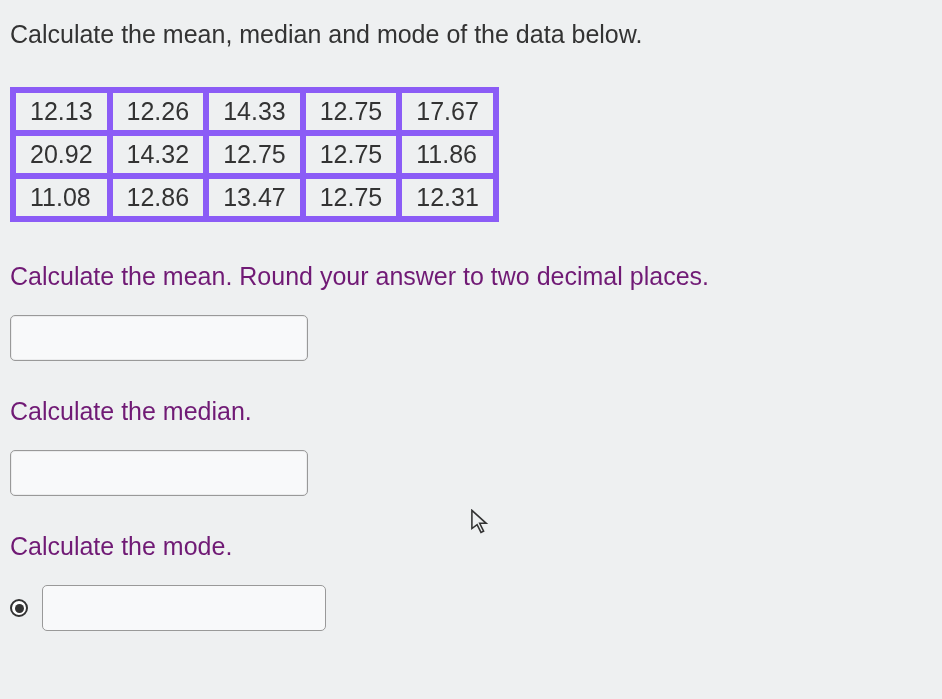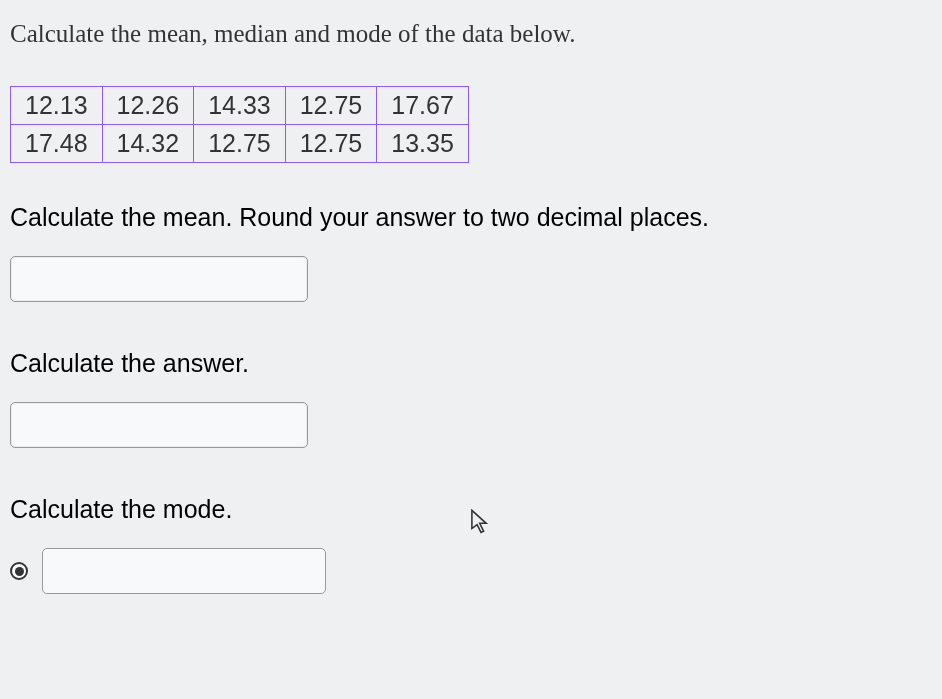--- a/index.html
+++ b/index.html
@@ -13,39 +13,37 @@
       background: #eef0f1;
       font-family: 'Segoe UI', Arial, sans-serif;
       color: #3a3a3a;
       padding: 20px 10px;
       position: relative;
     }
     .instruction {
       font-size: 25px;
       margin-bottom: 38px;
       color: #333;
-      font-family: Liberation Serif, serif;
     }
     .data-table {
       border-collapse: collapse;
       margin-bottom: 40px;
     }
     .data-table td {
-      border: 1px solid #8b5cf6;
+      border: 6px solid #8b5cf6;
       padding: 4px 14px;
       font-size: 25px;
       color: #333;
       text-align: left;
       min-width: 88px;
     }
     .prompt {
       font-size: 25px;
       margin-bottom: 24px;
-      color: #000000;
-      margin-top: 11px;
+      color: #701a75;
     }
     .answer-input {
       width: 298px;
       height: 46px;
       border: 1px solid #999;
       border-radius: 5px;
       background: #f8f9fa;
       margin-bottom: 36px;
       font-size: 20px;
       padding: 4px 10px;
@@ -100,33 +98,40 @@
 <table class="data-table">
   <tbody>
       <tr>
     <td>12.13</td>
     <td>12.26</td>
     <td>14.33</td>
     <td>12.75</td>
     <td>17.67</td>
   </tr>
   <tr>
-    <td>17.48</td>
+    <td>20.92</td>
     <td>14.32</td>
     <td>12.75</td>
     <td>12.75</td>
-    <td>13.35</td>
+    <td>11.86</td>
+  </tr>
+  <tr>
+    <td>11.08</td>
+    <td>12.86</td>
+    <td>13.47</td>
+    <td>12.75</td>
+    <td>12.31</td>
   </tr>
 </tbody>
   </table>
 
 <div class="prompt">Calculate the mean. Round your answer to two decimal places.</div>
 <input class="answer-input" type="text" value="" style="">
 
-<div class="prompt">Calculate the answer.</div>
+<div class="prompt">Calculate the median.</div>
 <input class="answer-input" type="text" value="" style="">
 
 <div class="prompt">Calculate the mode.</div>
 <div class="mode-row">
   <div class="radio-custom">
     <div class="dot"></div>
   </div>
   <input class="mode-input" type="text" value="" style="">
 </div>
 

